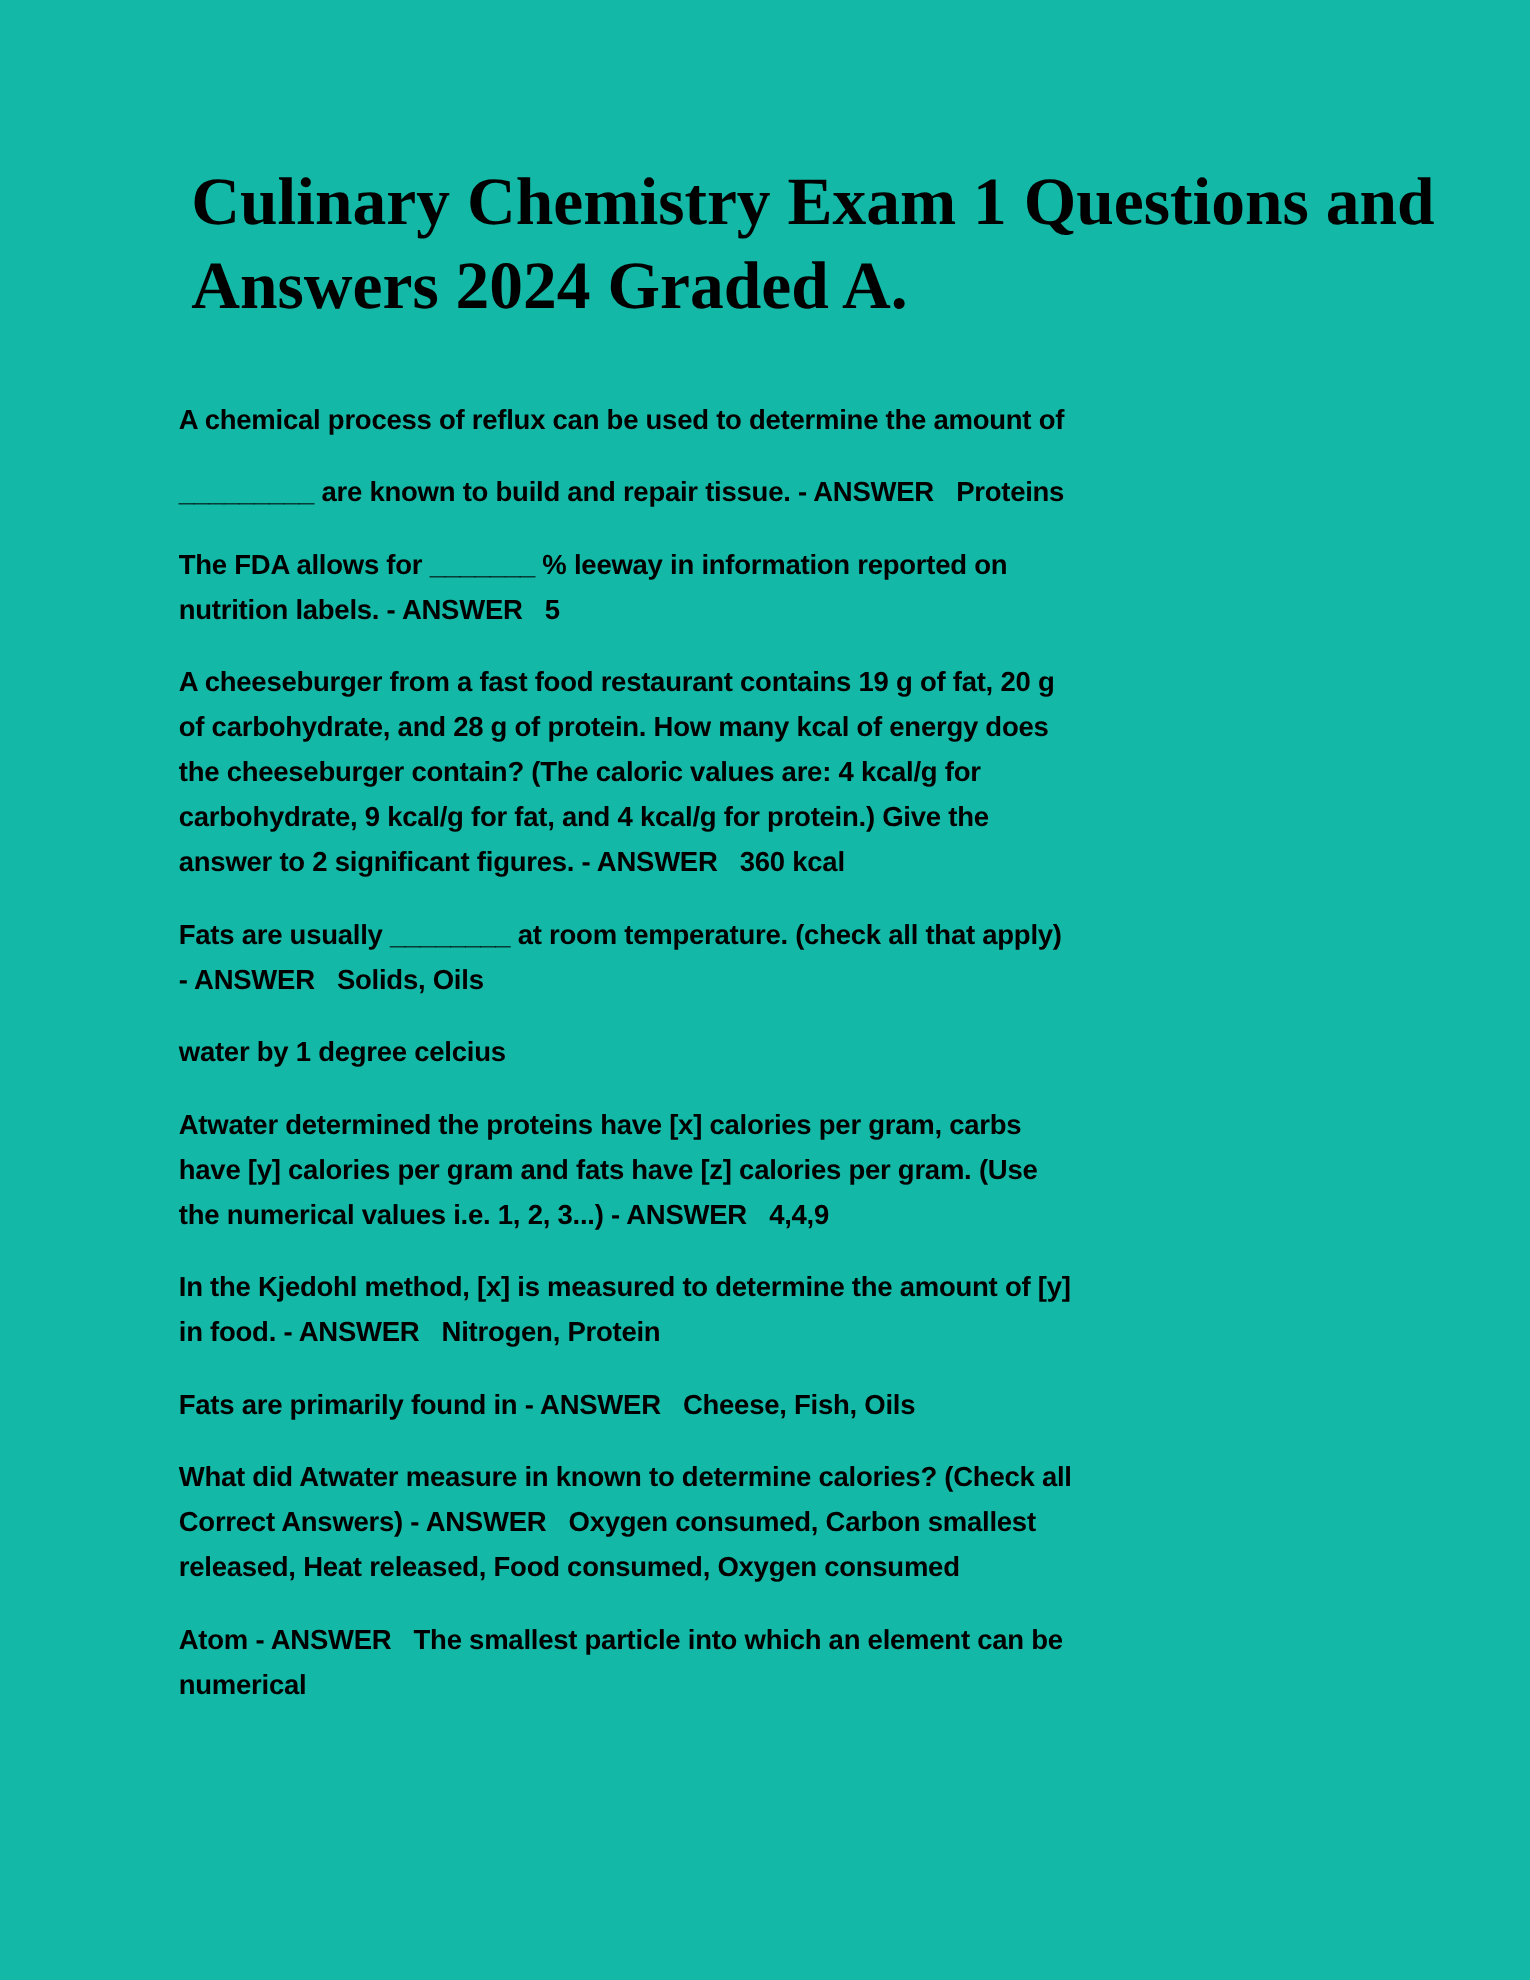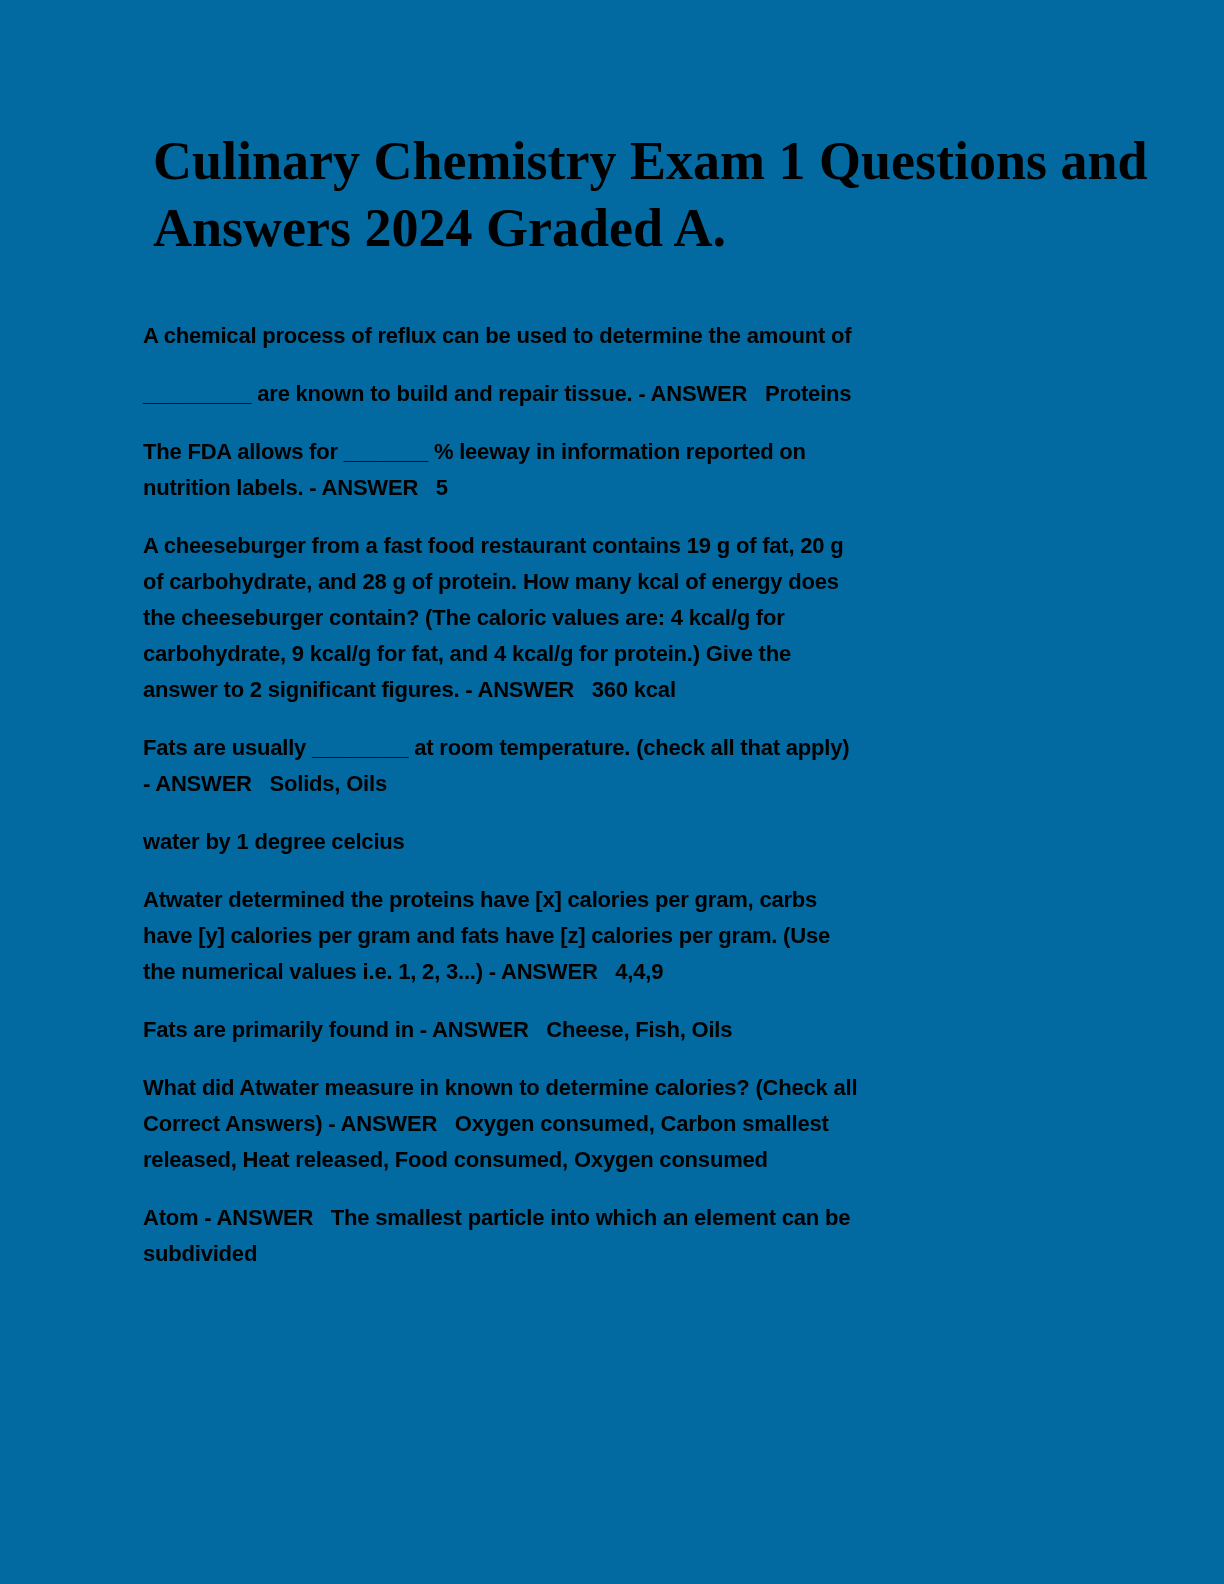--- a/index.html
+++ b/index.html
@@ -10,21 +10,21 @@
   body {
     width: 1224px;
     height: 1584px;
     overflow: hidden;
     color: #000000;
   }
   .page {
     box-sizing: border-box;
     width: 1224px;
     height: 1584px;
-    background: #0369a1;
+    background: #14b8a6;
     padding: 128px 40px 16px 143px;
   }
   .doc-title {
     font-family: "Liberation Serif", serif;
     font-weight: 700;
     font-size: 54px;
     line-height: 67px;
     padding-left: 10px;
     margin: 0 0 56px 0;
     letter-spacing: 0px;
@@ -87,30 +87,34 @@
     <div class="qa-paragraph">
       <div class="qa-line">water by 1 degree celcius</div>
     </div>
 
     <div class="qa-paragraph">
       <div class="qa-line">Atwater determined the proteins have [x] calories per gram, carbs</div>
       <div class="qa-line">have [y] calories per gram and fats have [z] calories per gram. (Use</div>
       <div class="qa-line">the numerical values i.e. 1, 2, 3...) - ANSWER   4,4,9</div>
     </div>
 
+    <div class="qa-paragraph">
+      <div class="qa-line">In the Kjedohl method, [x] is measured to determine the amount of [y]</div>
+      <div class="qa-line">in food. - ANSWER   Nitrogen, Protein</div>
+    </div>
 
     <div class="qa-paragraph">
       <div class="qa-line">Fats are primarily found in - ANSWER   Cheese, Fish, Oils</div>
     </div>
 
     <div class="qa-paragraph">
       <div class="qa-line">What did Atwater measure in known to determine calories? (Check all</div>
       <div class="qa-line">Correct Answers) - ANSWER   Oxygen consumed, Carbon smallest</div>
       <div class="qa-line">released, Heat released, Food consumed, Oxygen consumed</div>
     </div>
 
     <div class="qa-paragraph">
       <div class="qa-line">Atom - ANSWER   The smallest particle into which an element can be</div>
-      <div class="qa-line">subdivided</div>
+      <div class="qa-line">numerical</div>
     </div>
 
   </div>
 </div>
 
 </body></html>

